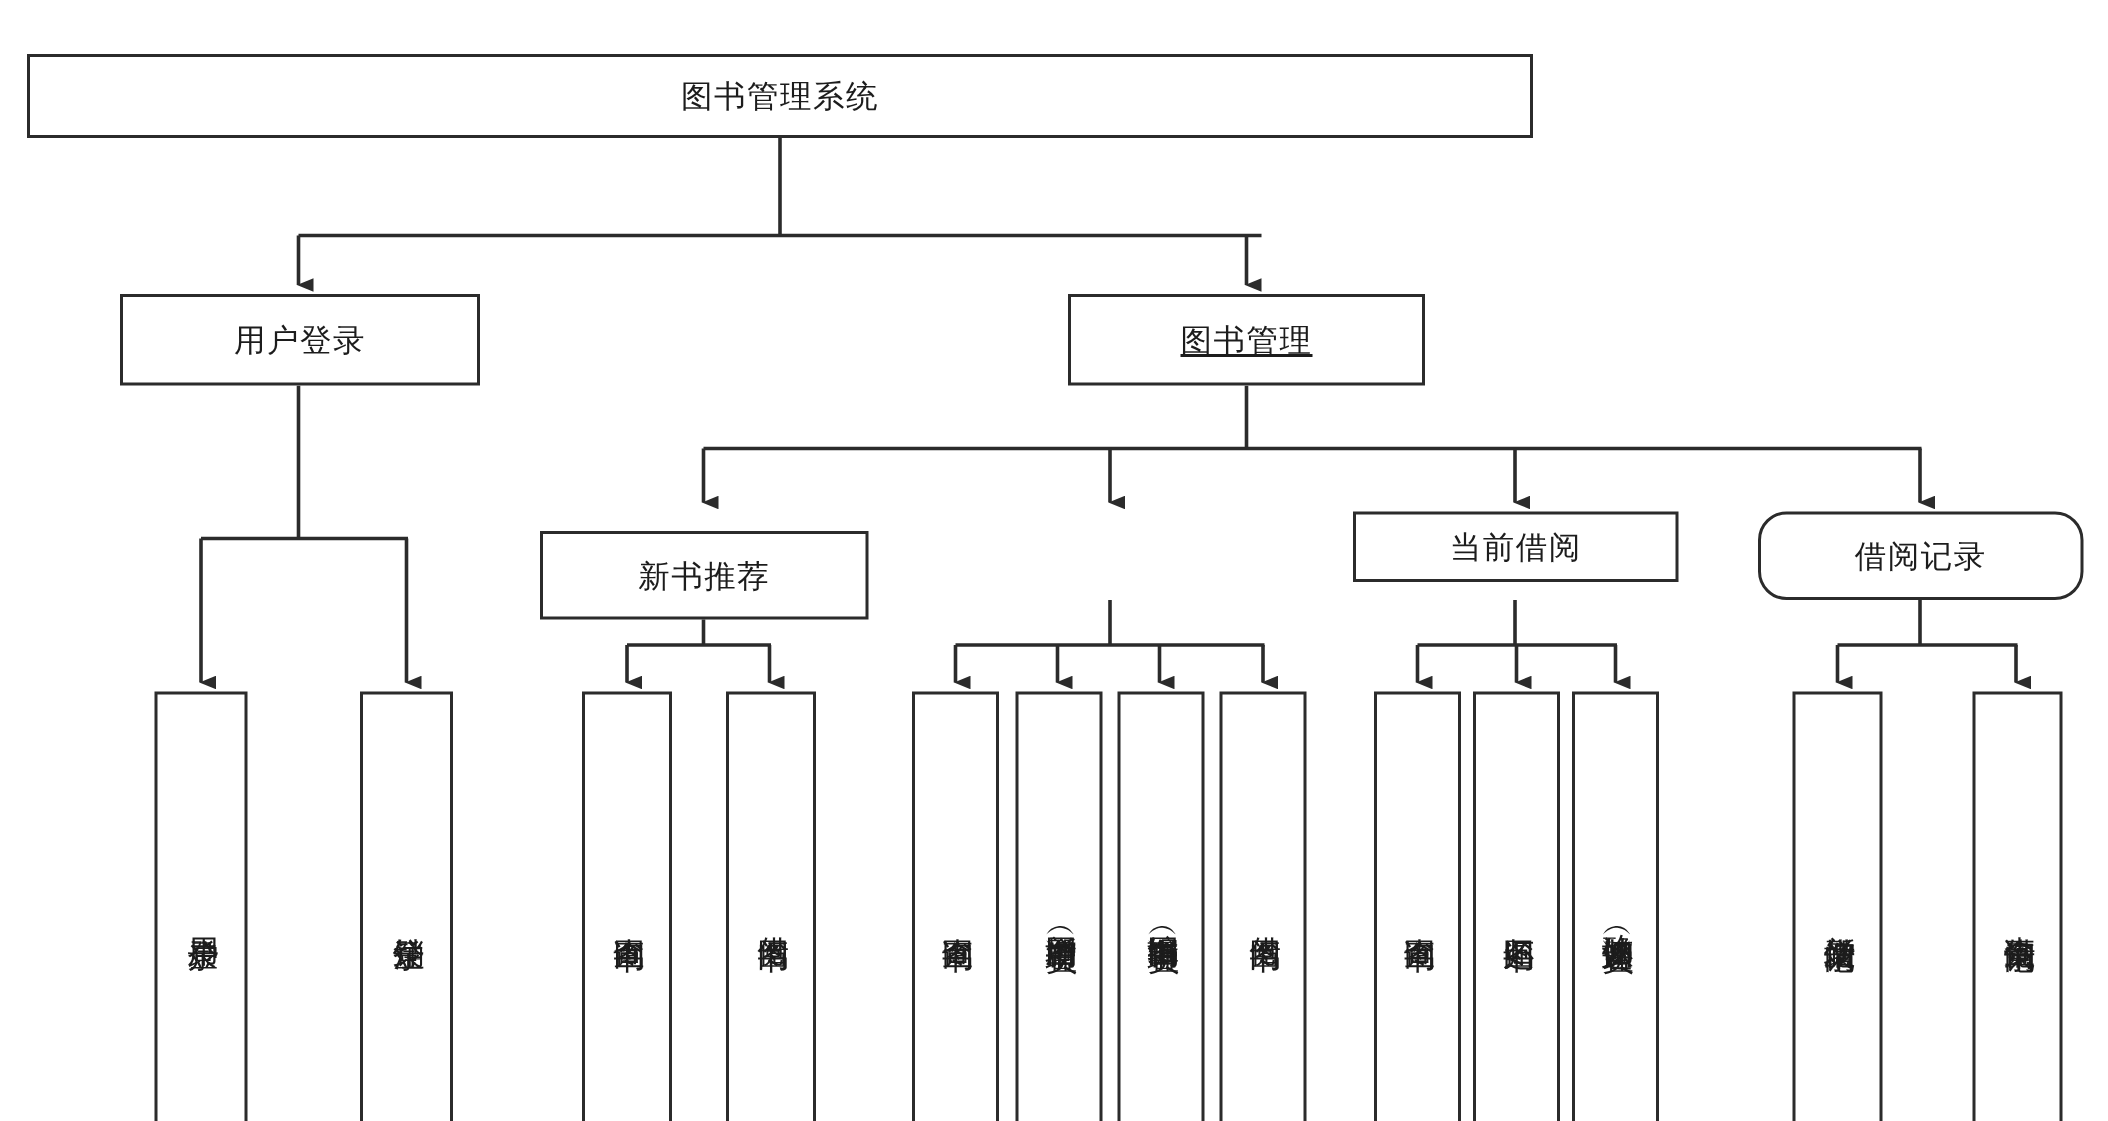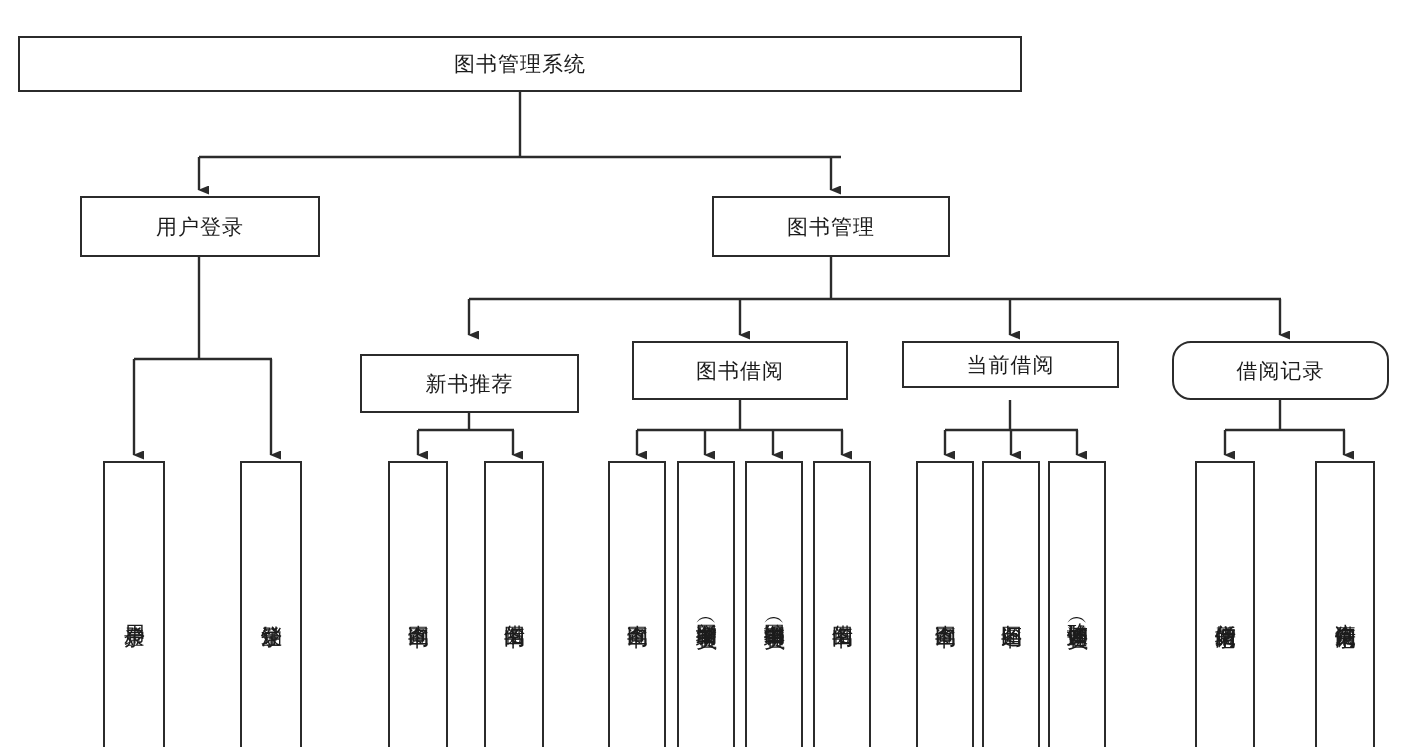--- a/index.html
+++ b/index.html
@@ -120,29 +120,26 @@
     </g>
   </svg>
 
   <div class="node-box horiz" style="left:18px; top:12px; width:1004px; height:56px;">
     <span>图书管理系统</span>
   </div>
 
   <div class="node-box horiz" style="left:80px; top:172px; width:240px; height:61px;">
     <span>用户登录</span>
   </div>
-  <div class="node-box horiz" style="left:712px; top:172px; width:238px; height:61px;">
+  <div class="node-box horiz" style="left:712px; top:172px; width:238px; height:61px;text-decoration:underline;">
     <span>图书管理</span>
   </div>
 
   <div class="node-box horiz" style="left:360px; top:330px; width:219px; height:59px;">
     <span>新书推荐</span>
-  </div>
-  <div class="node-box horiz" style="left:632px; top:317px; width:216px; height:59px;">
-    <span>图书借阅</span>
   </div>
   <div class="node-box horiz" style="left:902px; top:317px; width:217px; height:47px;">
     <span>当前借阅</span>
   </div>
   <div class="node-box horiz" style="left:1172px; top:317px; width:217px; height:59px;border-radius:19px;">
     <span>借阅记录</span>
   </div>
 
   <div class="node-box vert" style="left:103px; top:437px; width:62px; height:298px;">
     <span>用户登录</span>

